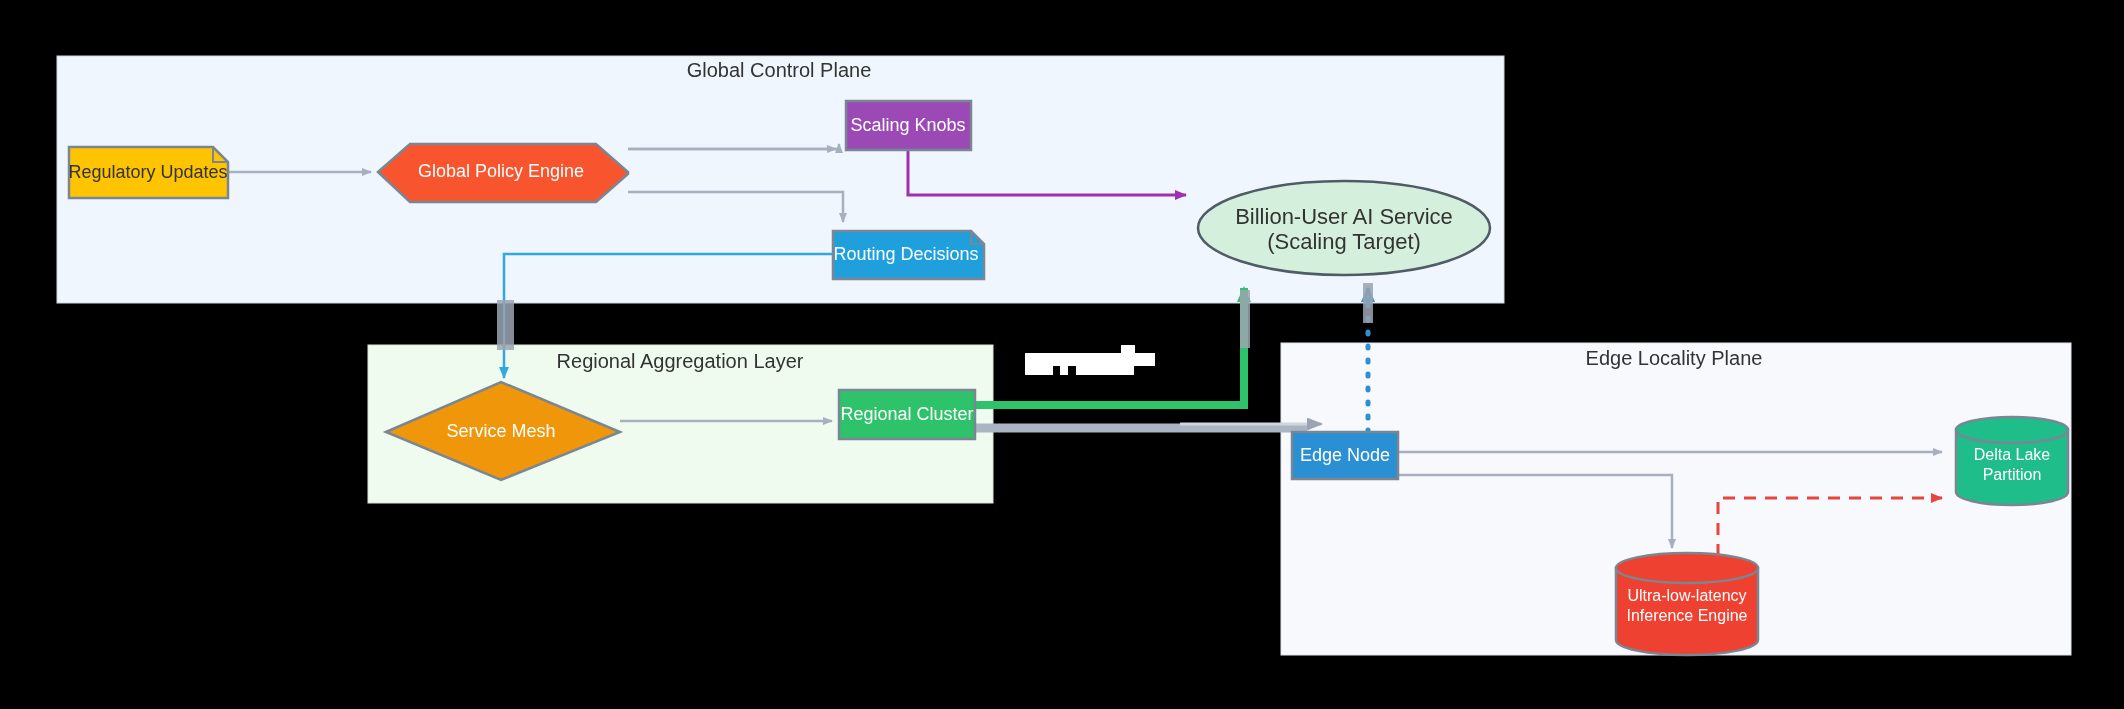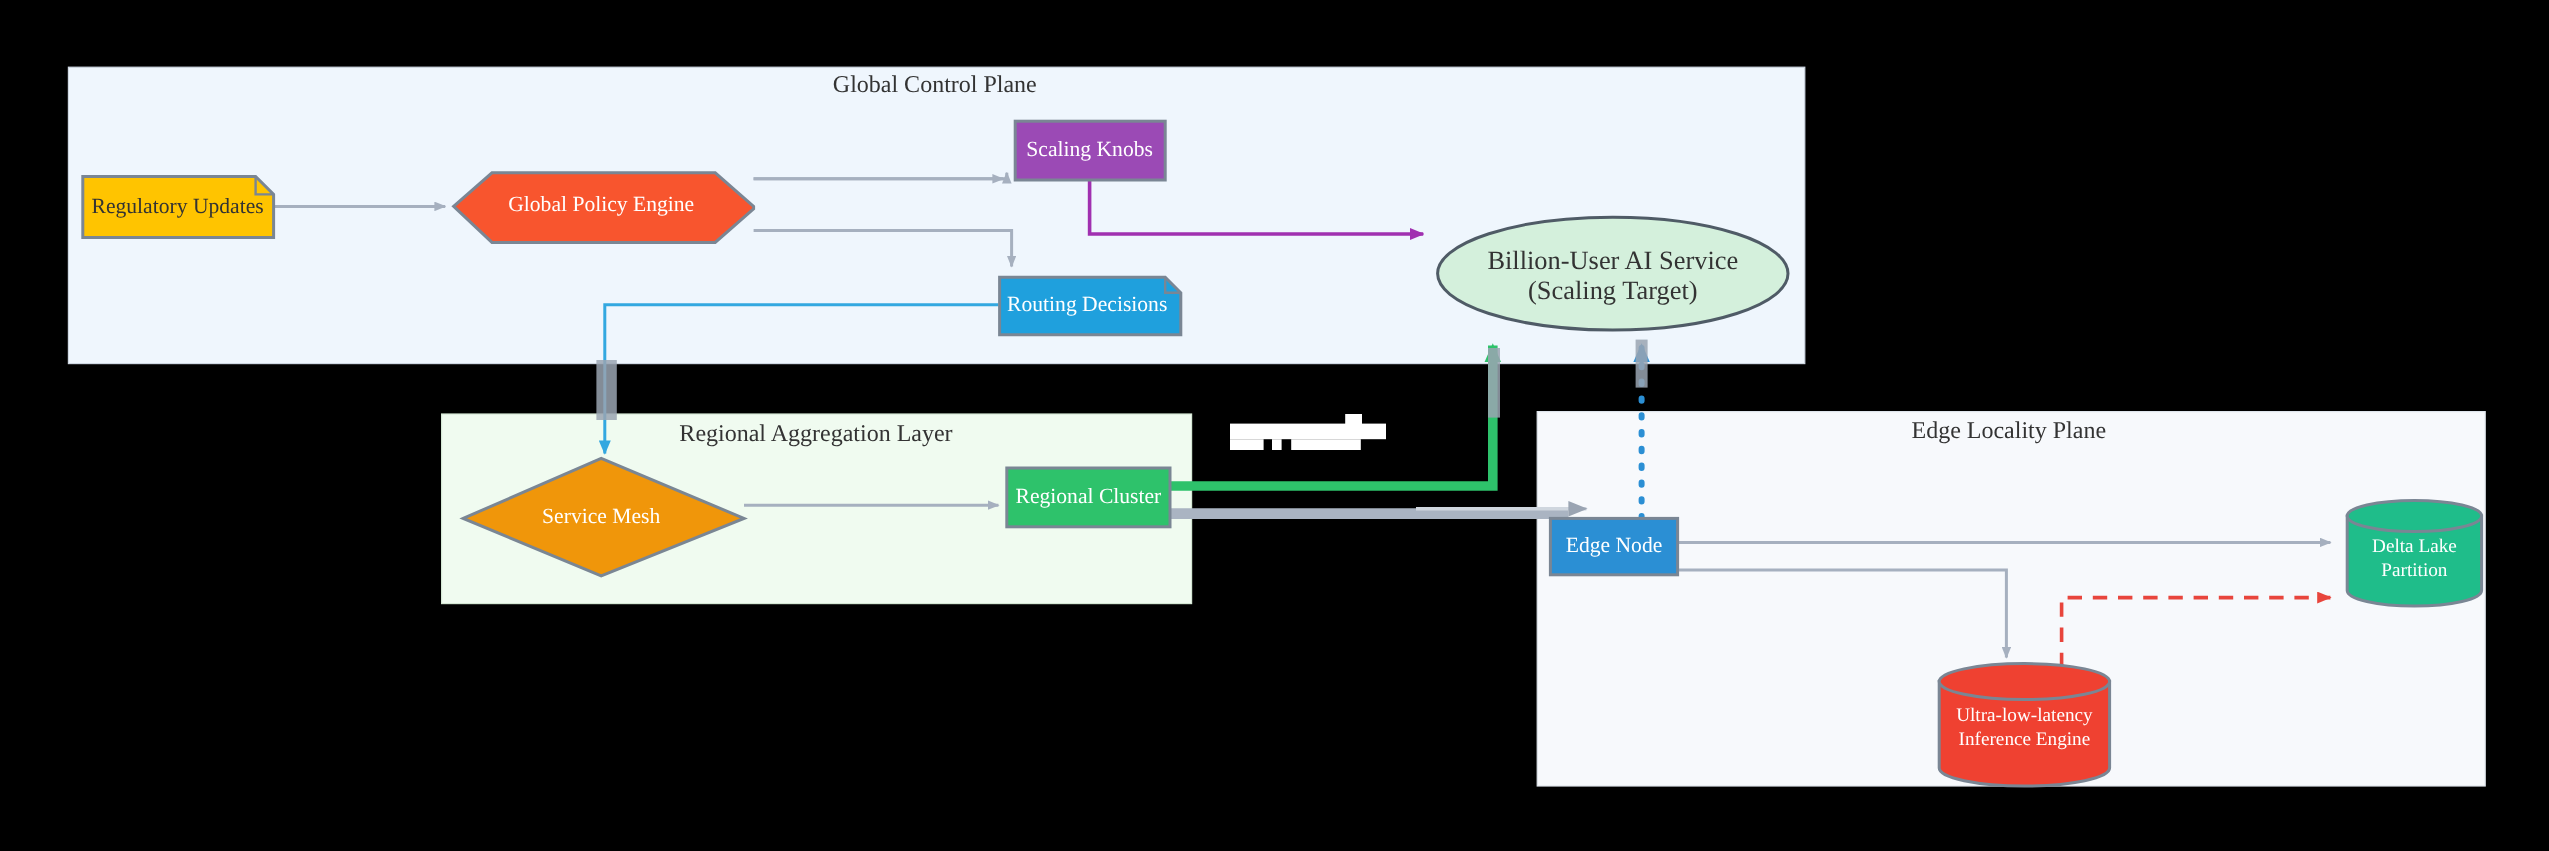--- a/index.html
+++ b/index.html
@@ -6,21 +6,21 @@
     margin: 0;
     padding: 0;
     background: #000000;
   }
   #stage {
     position: relative;
     width: 2124px;
     height: 709px;
     background: #000000;
     overflow: hidden;
-    font-family: Liberation Serif, serif;
+    font-family: Liberation Sans, sans-serif;
   }
   #diagram-svg {
     position: absolute;
     left: 0;
     top: 0;
     width: 2124px;
     height: 709px;
   }
   .plane-title {
     font-size: 20px;

